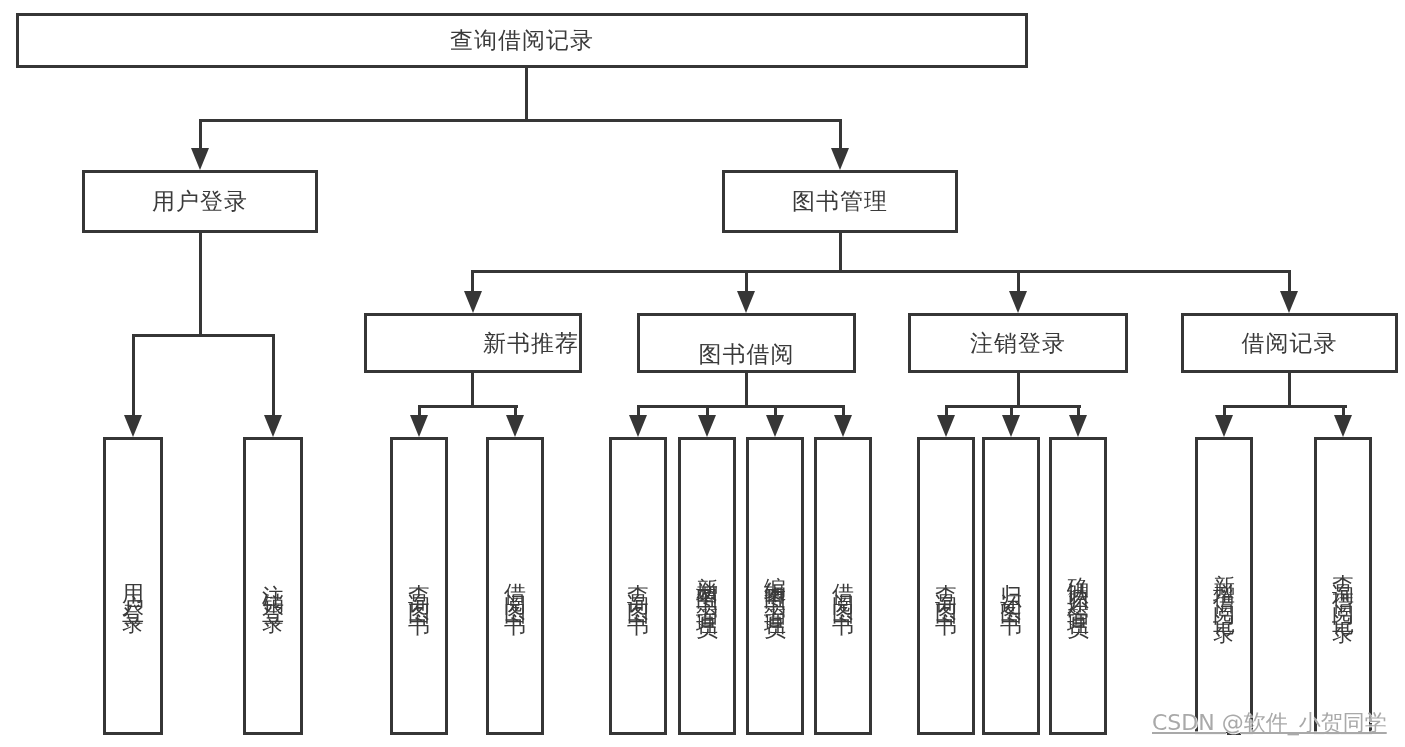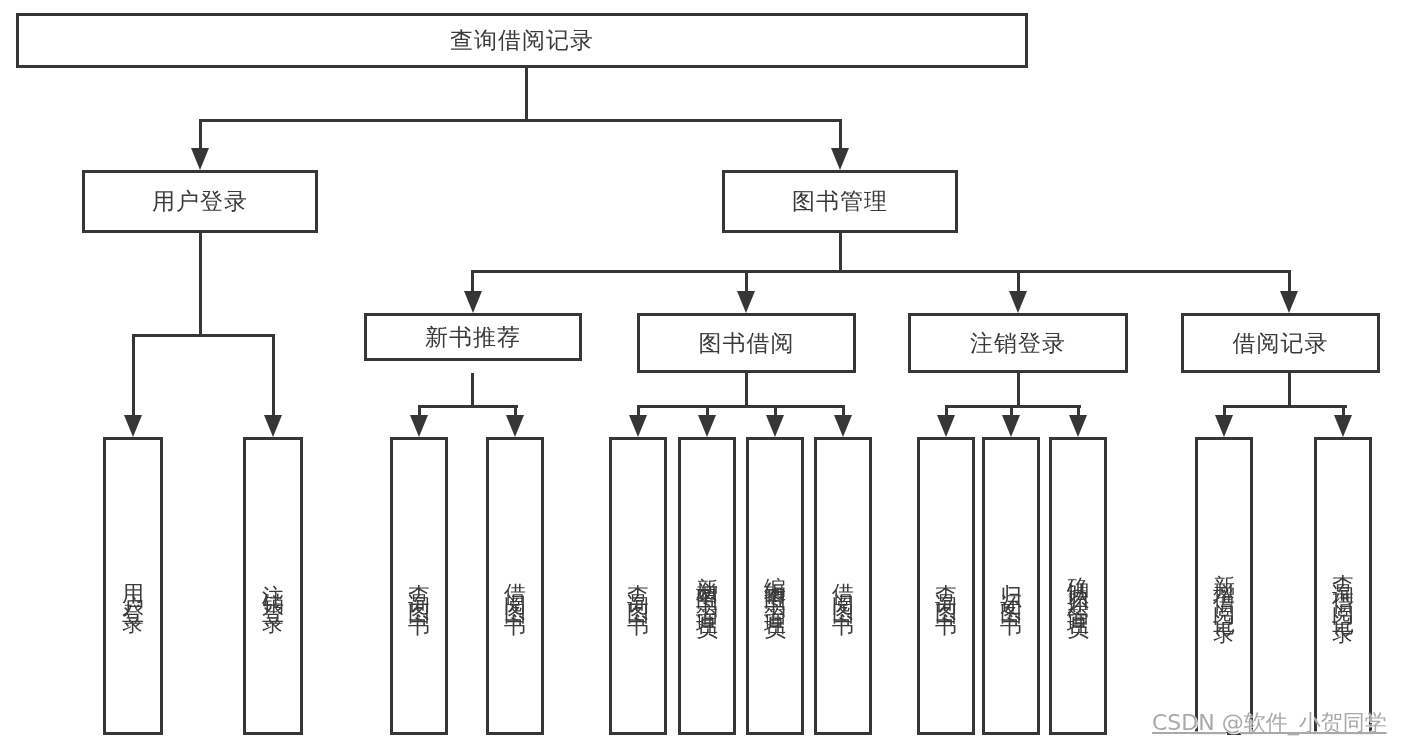--- a/index.html
+++ b/index.html
@@ -67,30 +67,30 @@
   <div class="line h" style="left:471px;top:270px;width:820px;"></div>
   <div class="line v" style="left:471px;top:270px;height:25px;"></div>
   <div class="arrow" style="left:464px;top:291px;"></div>
   <div class="line v" style="left:745px;top:270px;height:25px;"></div>
   <div class="arrow" style="left:737px;top:291px;"></div>
   <div class="line v" style="left:1017px;top:270px;height:25px;"></div>
   <div class="arrow" style="left:1009px;top:291px;"></div>
   <div class="line v" style="left:1288px;top:270px;height:25px;"></div>
   <div class="arrow" style="left:1280px;top:291px;"></div>
 
-  <div class="box" style="left:364px;top:313px;width:218px;height:48px;">
+  <div class="box" style="left:364px;top:313px;width:218px;height:60px;justify-content:flex-end;">
     <span>新书推荐</span>
   </div>
-  <div class="box" style="left:637px;top:313px;width:219px;height:60px;">
+  <div class="box" style="left:637px;top:313px;width:219px;height:60px;align-items:flex-end;">
     <span>图书借阅</span>
   </div>
   <div class="box" style="left:908px;top:313px;width:220px;height:60px;">
     <span>注销登录</span>
   </div>
-  <div class="box" style="left:1181px;top:313px;width:199px;height:60px;">
+  <div class="box" style="left:1181px;top:313px;width:217px;height:60px;">
     <span>借阅记录</span>
   </div>
 
   <div class="line v" style="left:471px;top:373px;height:35px;"></div>
   <div class="line h" style="left:418px;top:405px;width:100px;"></div>
   <div class="line v" style="left:418px;top:405px;height:14px;"></div>
   <div class="arrow" style="left:410px;top:415px;"></div>
   <div class="line v" style="left:514px;top:405px;height:14px;"></div>
   <div class="arrow" style="left:506px;top:415px;"></div>
 

